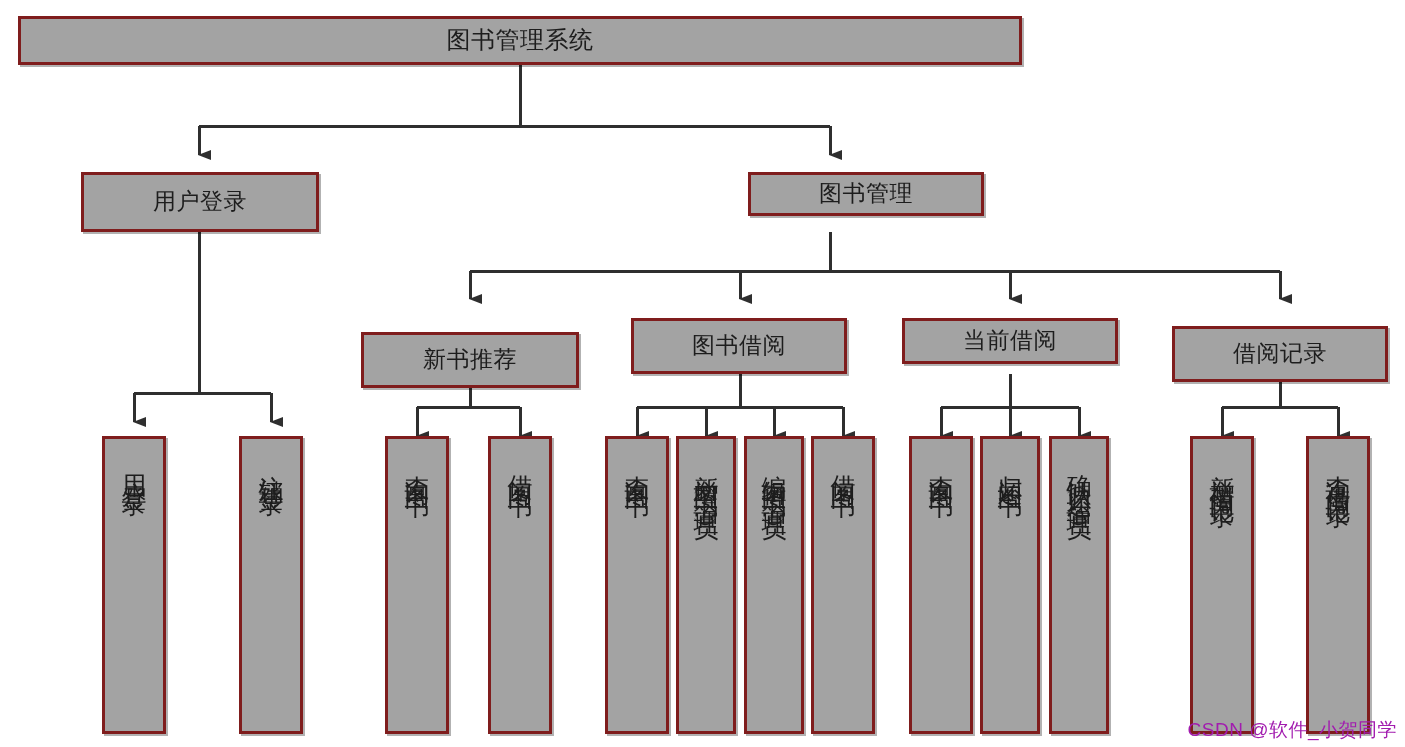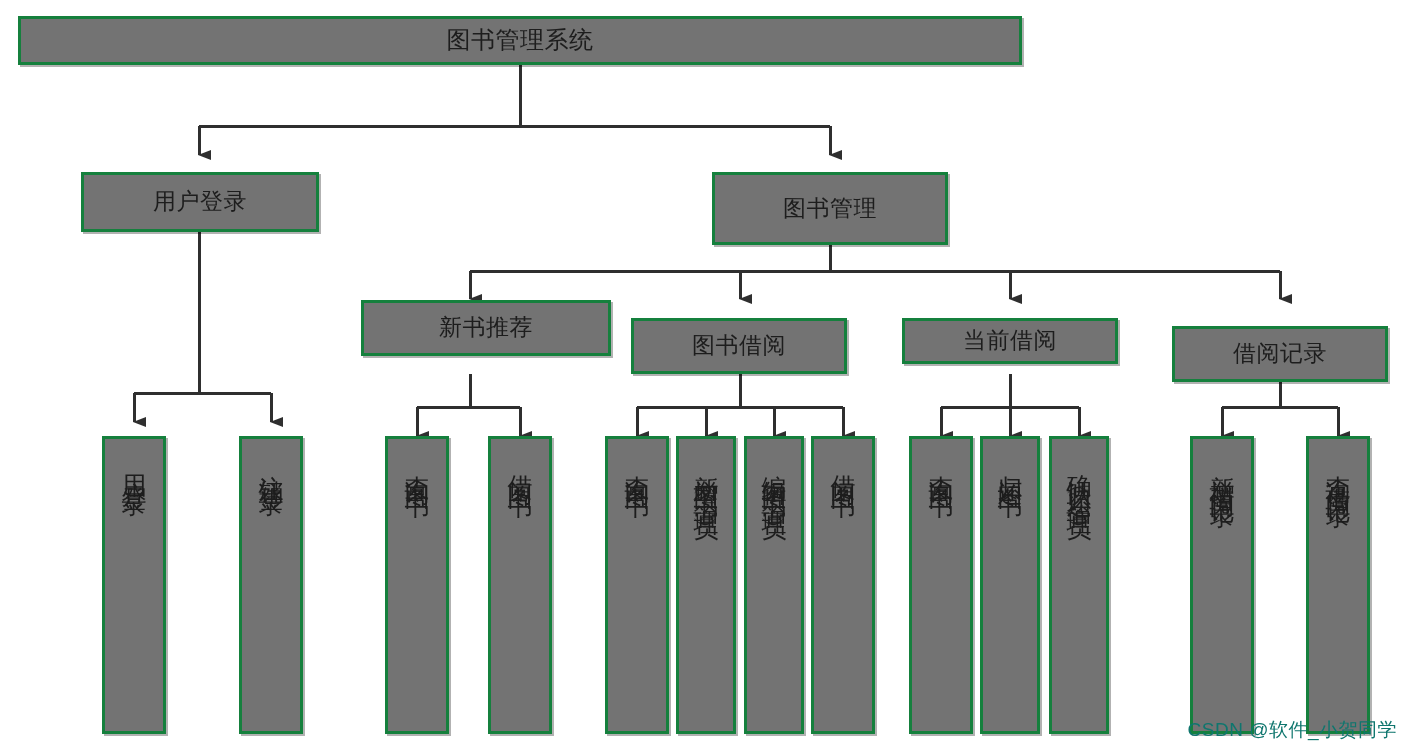--- a/index.html
+++ b/index.html
@@ -19,22 +19,22 @@
   #wires{
     position:absolute;
     left:0; top:0;
     width:1405px; height:747px;
     pointer-events:none;
   }
   
   .node{
     position:absolute;
     box-sizing:border-box;
-    background:#737373;
-    border:3px solid #15803d;
+    background:#a3a3a3;
+    border:3px solid #7f1d1d;
     box-shadow:2px 2px 0 rgba(0,0,0,0.30);
     display:flex;
     align-items:center;
     justify-content:center;
     color:#1d1d1d;
     z-index:2;
   }
   .node .lbl{
     display:block;
     text-align:center;
@@ -61,21 +61,21 @@
     letter-spacing:6px;
     line-height:1;
     white-space:nowrap;
   }
   
   #watermark{
     position:absolute;
     right:8px;
     bottom:4px;
     font-size:19px;
-    color:#0f766e;
+    color:#a21caf;
     letter-spacing:0.5px;
     white-space:nowrap;
     z-index:5;
     user-select:none;
   }
 </style>
 </head>
 <body>
 
 <div id="canvas">
@@ -131,25 +131,25 @@
   </svg>
 
   <div class="node h root" style="left:18px; top:16px; width:1004px; height:49px;">
     <span class="lbl">图书管理系统</span>
   </div>
 
   <div class="node h lvl2" style="left:81px; top:172px; width:238px; height:60px;">
     <span class="lbl">用户登录</span>
   </div>
 
-  <div class="node h lvl2" style="left:712px; top:172px; width:236px; height:73px;">
+  <div class="node h lvl2" style="left:748px; top:172px; width:236px; height:44px;">
     <span class="lbl">图书管理</span>
   </div>
 
-  <div class="node h lvl3" style="left:361px; top:300px; width:250px; height:56px;">
+  <div class="node h lvl3" style="left:361px; top:332px; width:218px; height:56px;">
     <span class="lbl">新书推荐</span>
   </div>
 
   <div class="node h lvl3" style="left:631px; top:318px; width:216px; height:56px;">
     <span class="lbl">图书借阅</span>
   </div>
 
   <div class="node h lvl3" style="left:902px; top:318px; width:216px; height:46px;">
     <span class="lbl">当前借阅</span>
   </div>

